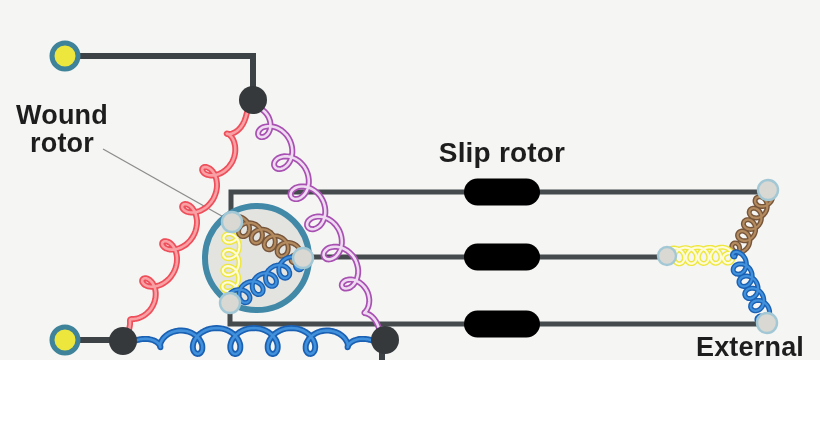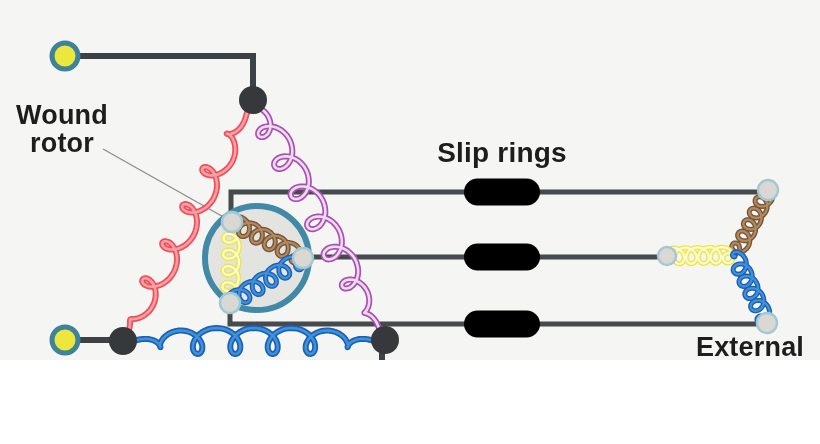--- a/index.html
+++ b/index.html
@@ -130,16 +130,16 @@
 
     <g>
       <circle class="terminal" cx="65" cy="56" r="13"></circle>
       <circle class="terminal" cx="65" cy="340" r="13"></circle>
       <circle class="terminal" cx="65" cy="417" r="13"></circle>
     </g>
   </svg>
 
   <div id="lbl-wound" class="label">Wound
 rotor</div>
-  <div id="lbl-slip" class="label">Slip rings</div>
+  <div id="lbl-slip" class="label">Slip rotor</div>
   <div id="lbl-ext" class="label">External
 resistors</div>
 </div>
 
 </body></html>

